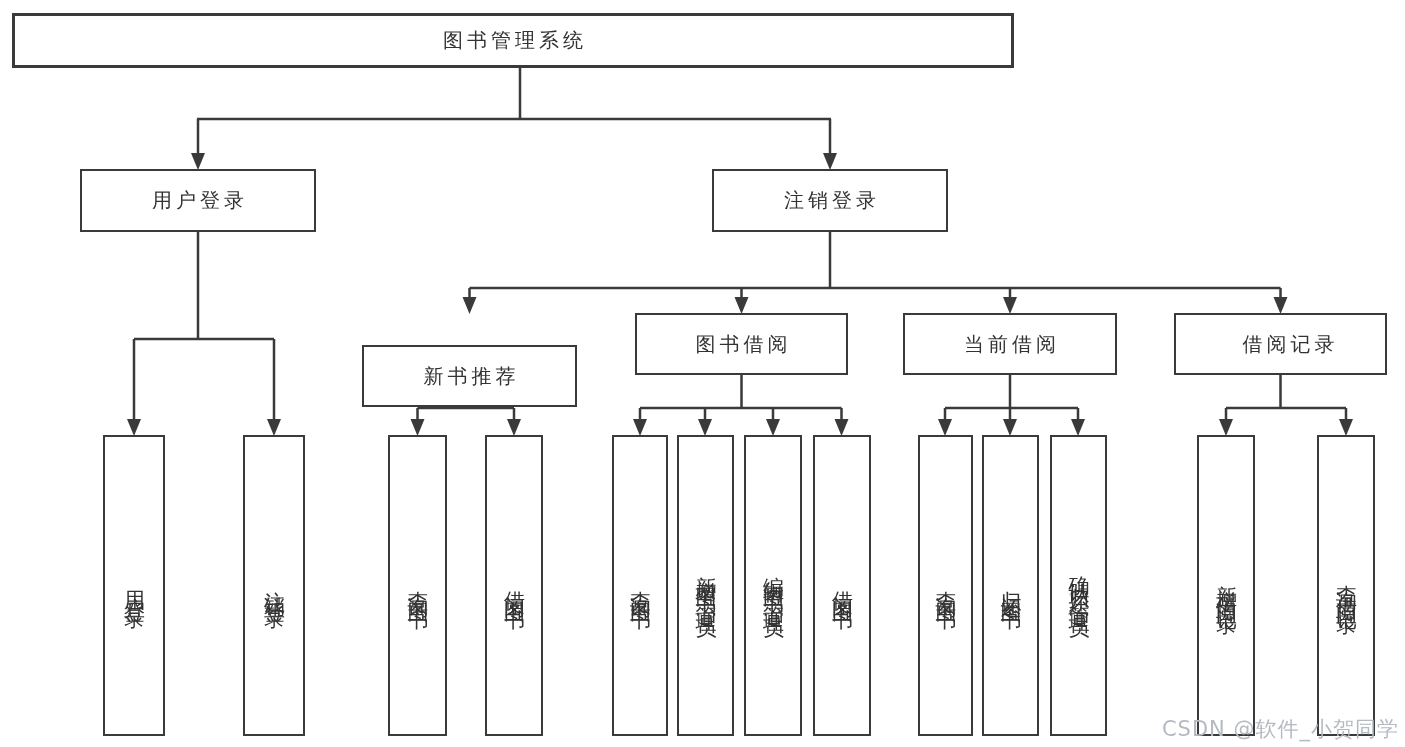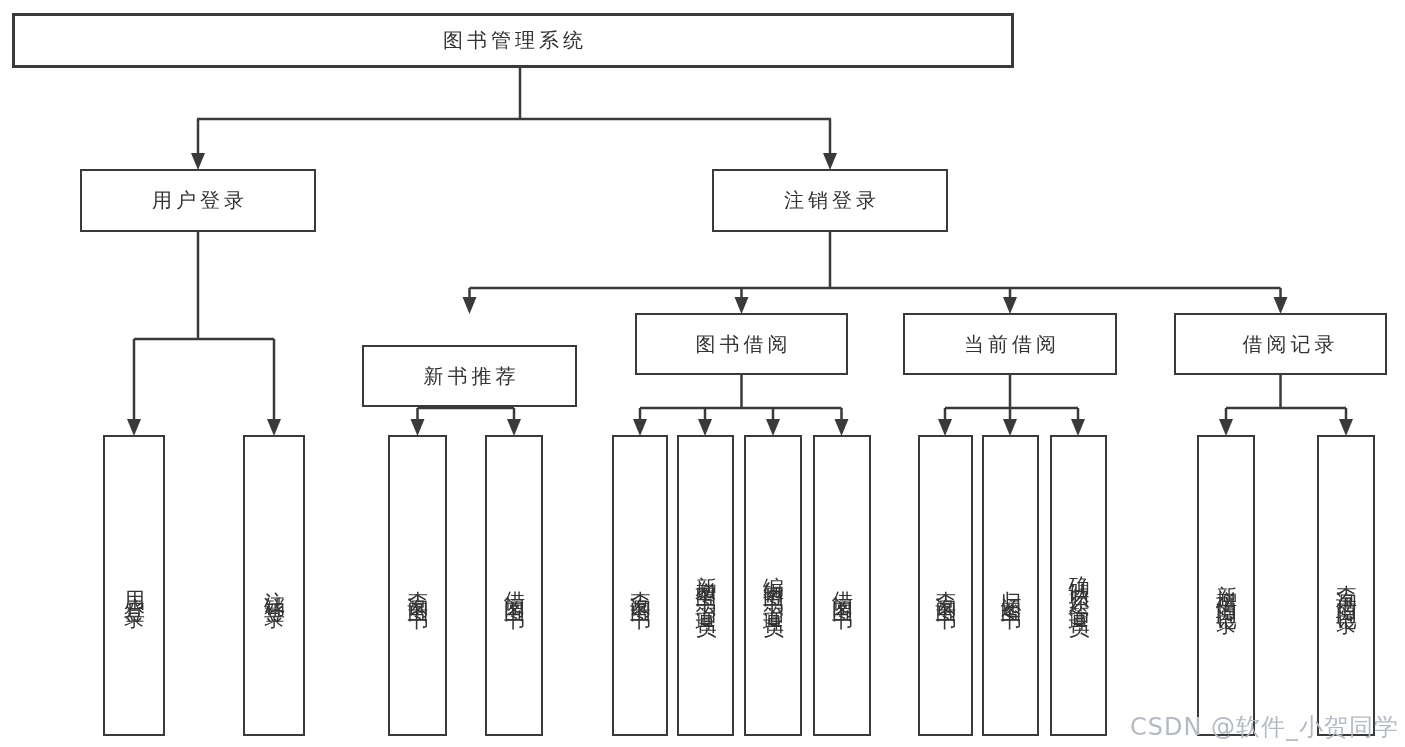--- a/index.html
+++ b/index.html
@@ -14,21 +14,21 @@
     position:absolute;box-sizing:border-box;background:#ffffff;
     border:2px solid #3a3a3a;display:flex;align-items:center;justify-content:center;
   }
   .hnode{font-size:20px;letter-spacing:4px;text-indent:4px;white-space:nowrap;}
   .root{border-width:3px;}
   .vnode span{
     writing-mode:vertical-rl;text-orientation:mixed;
     font-size:21px;letter-spacing:6px;line-height:1.0;
   }
   #watermark{
-    position:absolute;right:6px;bottom:4px;font-size:24px;letter-spacing:1px;
+    position:absolute;right:6px;bottom:4px;font-size:21px;letter-spacing:1px;
     white-space:nowrap;z-index:5;
   }
 </style>
 </head>
 <body>
 
 <div id="stage">
 
   <svg id="wires" viewBox="0 0 1405 747" xmlns="http://www.w3.org/2000/svg">
 

